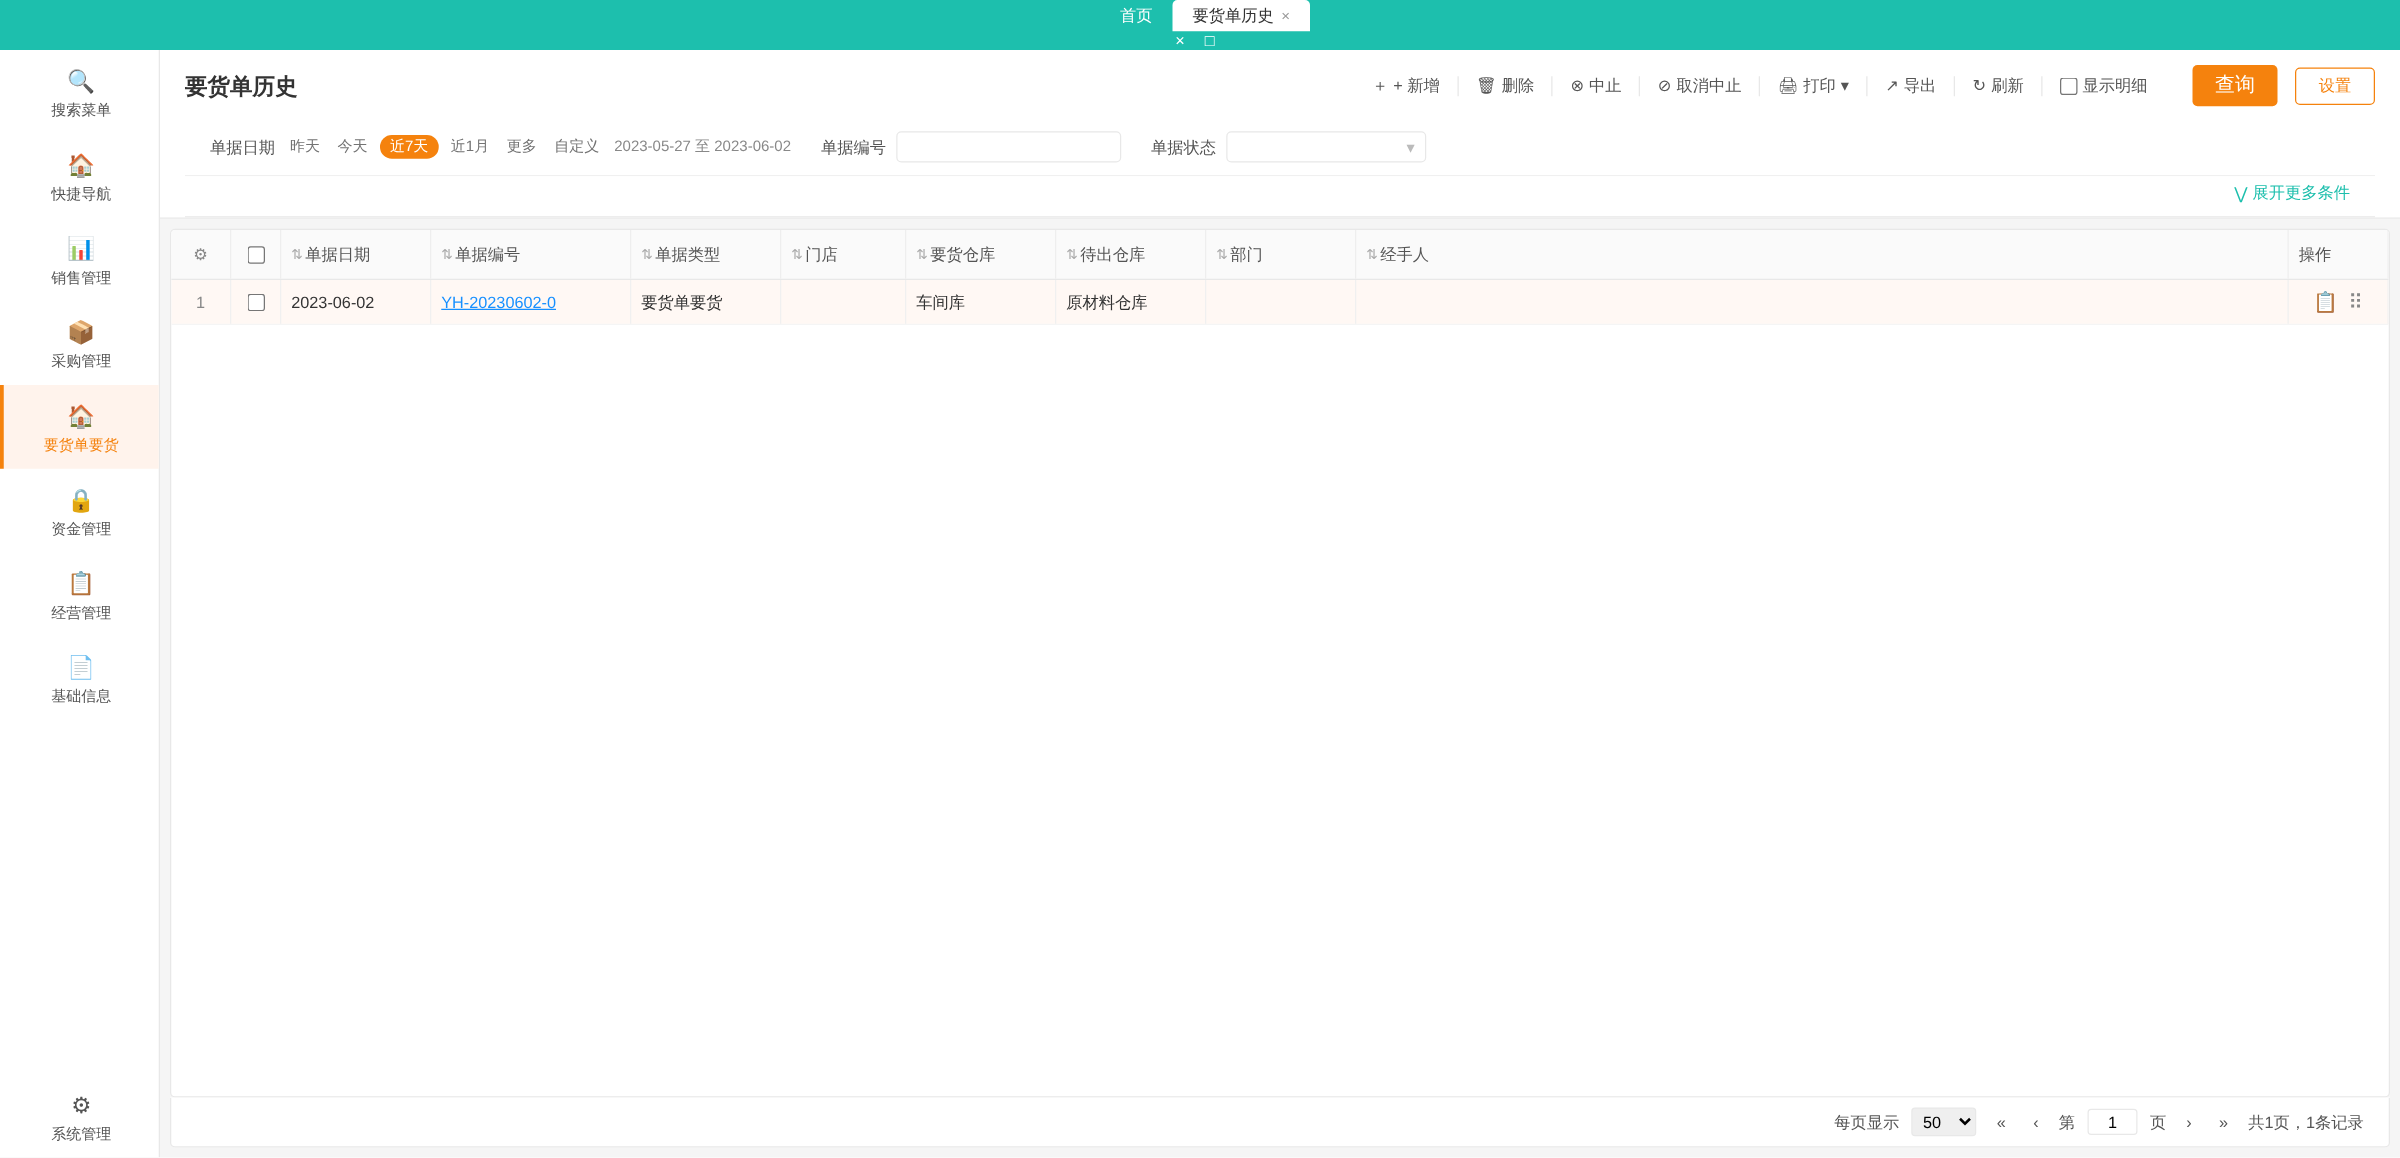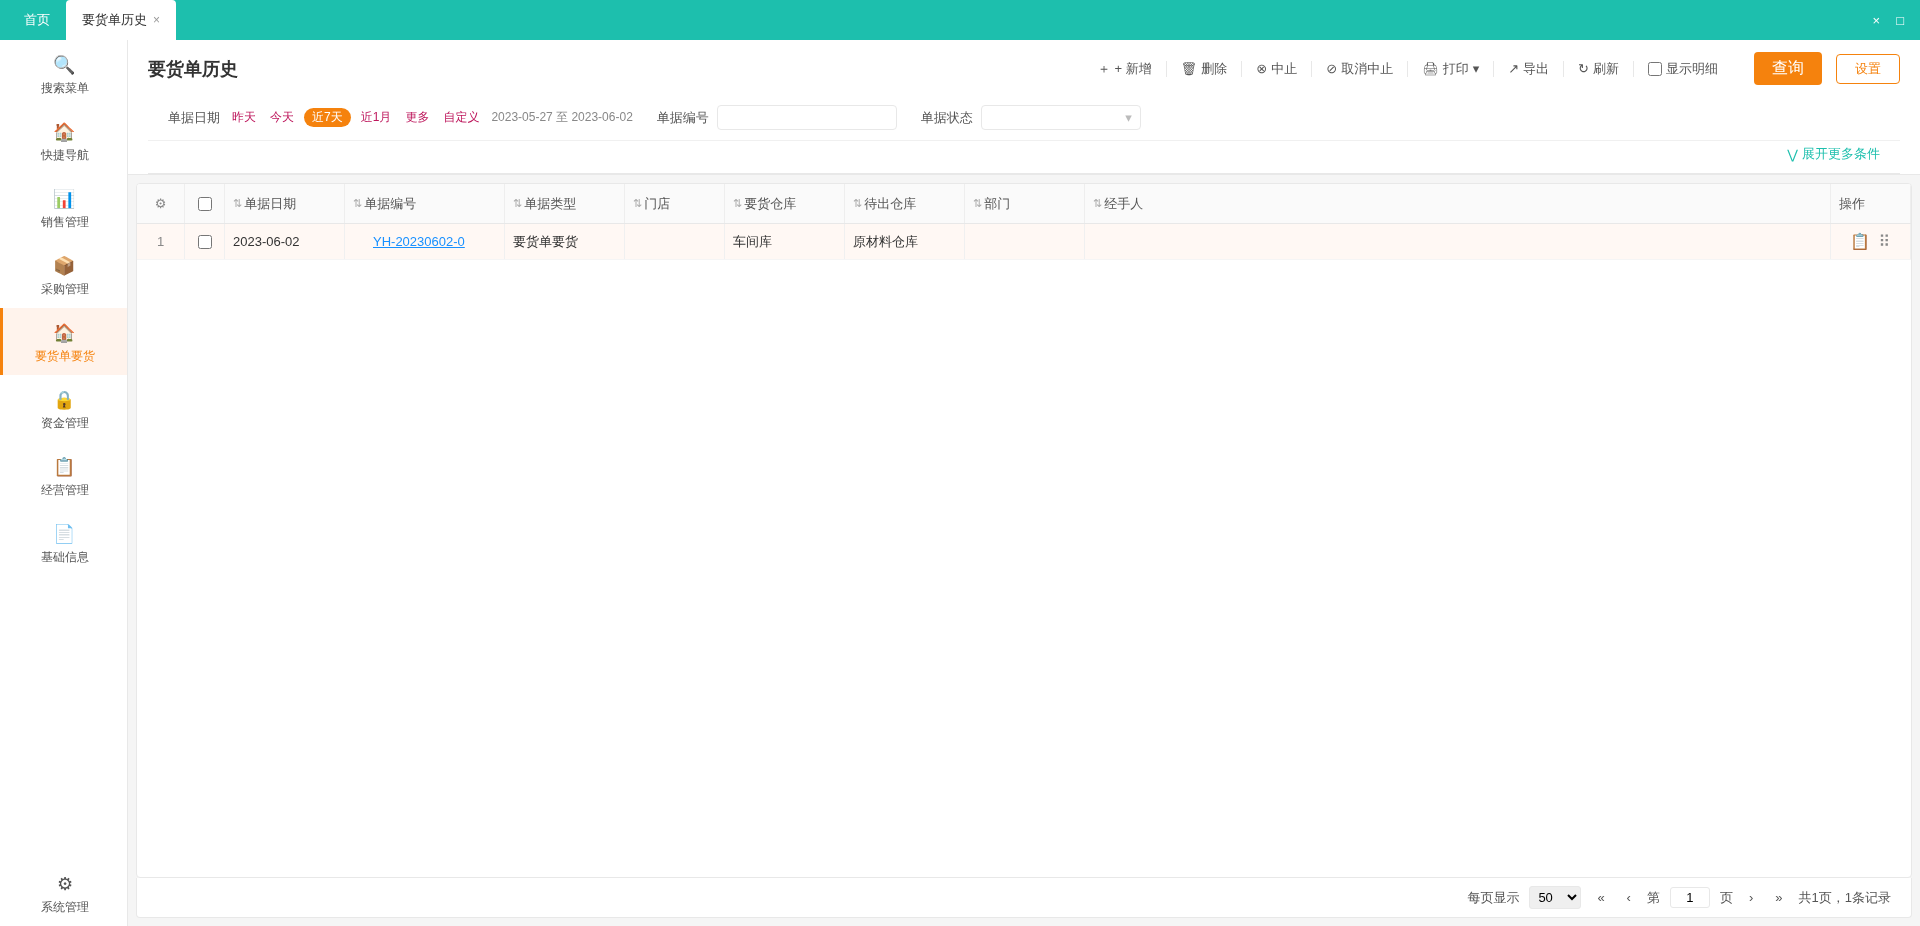--- a/index.html
+++ b/index.html
@@ -6,20 +6,21 @@
     body { font-family: 'Microsoft YaHei', Arial, sans-serif; font-size: 13px; background: #f5f5f5; display: flex; flex-direction: column; height: 926px; overflow: hidden; }
 
     
     .top-bar {
       background: #1dbfad;
       height: 40px;
       display: flex;
       align-items: center;
       padding: 0 0 0 8px;
       flex-shrink: 0;
+      flex-direction: column;
     }
     .top-bar-tabs {
       display: flex;
       align-items: center;
       height: 100%;
       flex: 1;
     }
     .top-tab {
       height: 100%;
       display: flex;
@@ -171,21 +172,21 @@
       white-space: nowrap;
       font-size: 13px;
     }
     .date-shortcuts {
       display: flex;
       gap: 6px;
       align-items: center;
     }
     .date-shortcut {
       font-size: 12px;
-      color: #be185d;
+      color: #737373;
       cursor: pointer;
       padding: 1px 4px;
       border-radius: 3px;
     }
     .date-shortcut.active {
       background: #f5820d;
       color: #fff;
       border-radius: 10px;
       padding: 1px 8px;
     }
@@ -288,21 +289,21 @@
     .td-check { width: 40px; justify-content: center; }
     .td-date { width: 120px; }
     .td-docno { width: 160px; }
     .td-type { width: 120px; }
     .td-store { width: 100px; }
     .td-reqwh { width: 120px; }
     .td-pendwh { width: 120px; }
     .td-dept { width: 120px; }
     .td-handler { flex: 1; }
     .td-ops { width: 80px; justify-content: center; gap: 8px; }
-    .doc-link { color: #1890ff; cursor: pointer; text-decoration: underline; margin-left: 20px; }
+    .doc-link { color: #1890ff; cursor: pointer; text-decoration: underline; }
     .op-icon { cursor: pointer; color: #888; font-size: 16px; }
 
     
     .table-footer {
       background: #fff8f4;
       border-top: 1px solid #e8e8e8;
       padding: 8px 20px;
       font-size: 13px;
       color: #555;
       flex-shrink: 0;

